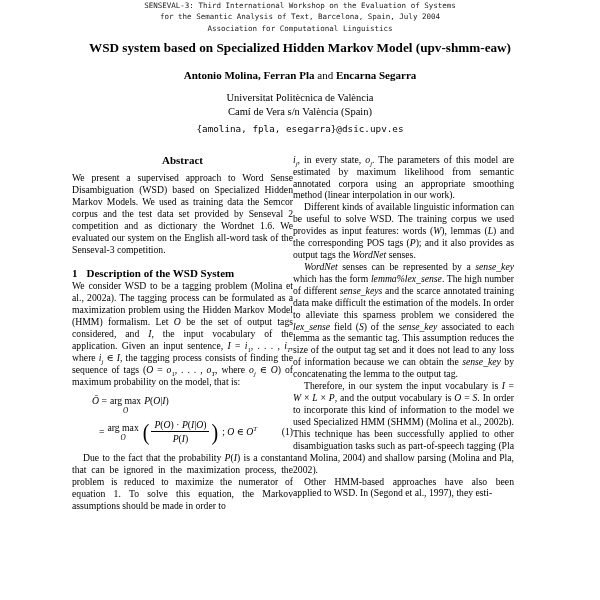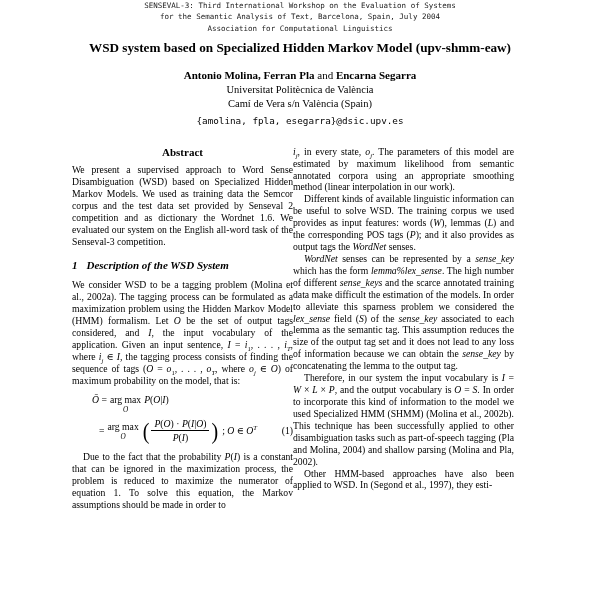--- a/index.html
+++ b/index.html
@@ -12,37 +12,37 @@
 
   .header-notice {
     text-align: center;
     font-family: "DejaVu Sans Mono", "Liberation Mono", monospace;
     font-size: 7.5px; line-height: 1.5; color: #1a1a1a;
   }
 
   .paper-title { margin-top: 6px; text-align: center; font-weight: bold; font-size: 13.2px; }
 
   .authors { margin-top: 13px; text-align: center; }
-  .author-names { font-size: 11px; margin-bottom: 2px; }
+  .author-names { font-size: 11px; margin-bottom: 10px; }
   .author-names b { font-weight: bold; }
   .affil { font-size: 10.5px; line-height: 1.33; }
   .email-line {
     font-family: "DejaVu Sans Mono", "Liberation Mono", monospace;
     font-size: 9.3px; margin-top: 4px;
   }
 
   .columns {
     width: 456px; margin: 20px auto 0;
     display: flex; 
     font-size: 9.7px; line-height: 1.23; text-align: justify;
   }
   .col { width: 221px; box-sizing: border-box; }
 
   .abstract-heading { text-align: center; font-weight: bold; font-size: 11px; margin-bottom: 5px; }
-  .section-heading { font-weight: bold; font-size: 11px; margin: 11px 0 7px; text-align: left; font-style: italic; }
+  .section-heading { font-weight: bold; font-size: 11px; margin: 11px 0 0; text-align: left; }
   .section-heading .secnum { margin-right: 9px; }
 
   p.para { margin: 0; }
   p.indent { text-indent: 11px; }
   i { font-style: italic; }
   sub, sup { font-size: 68%; line-height: 0; }
 
   .eq { margin: 8px 0 7px; font-size: 9.7px; }
   .eq-line { display: flex; }
   .eq-line1 { align-items: flex-start; margin-left: 20px; }

